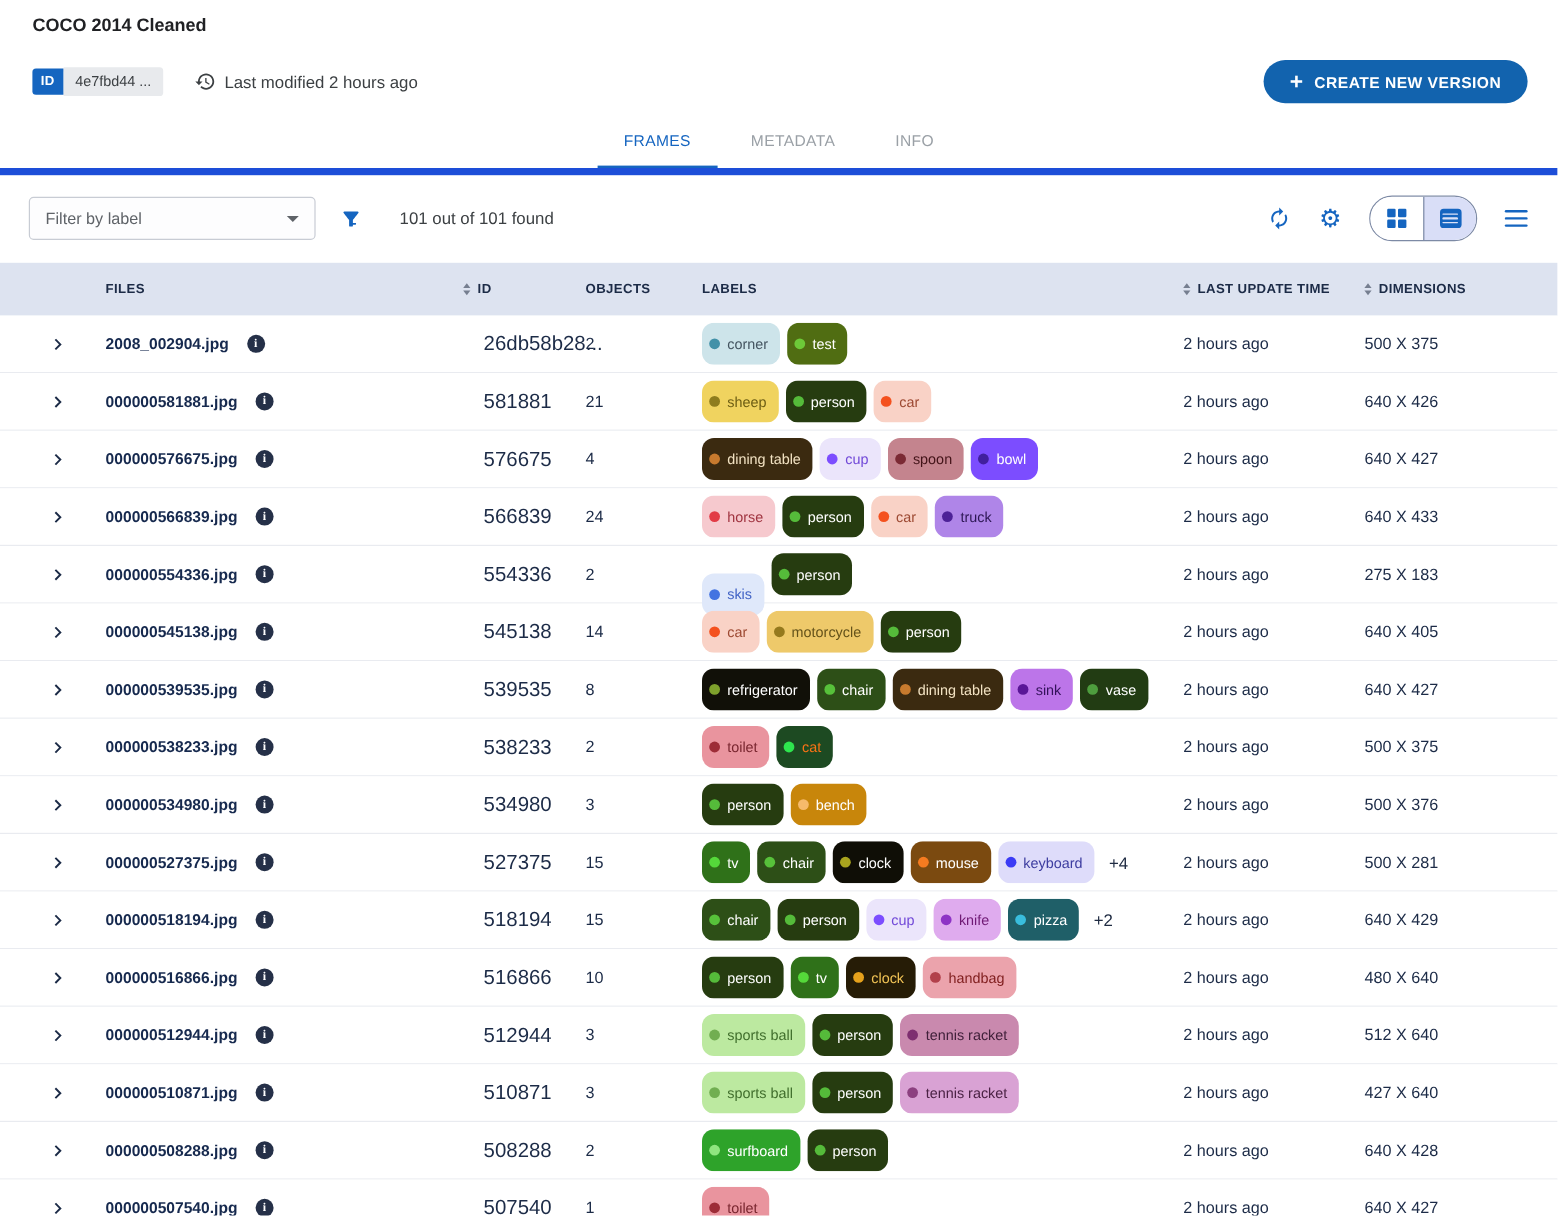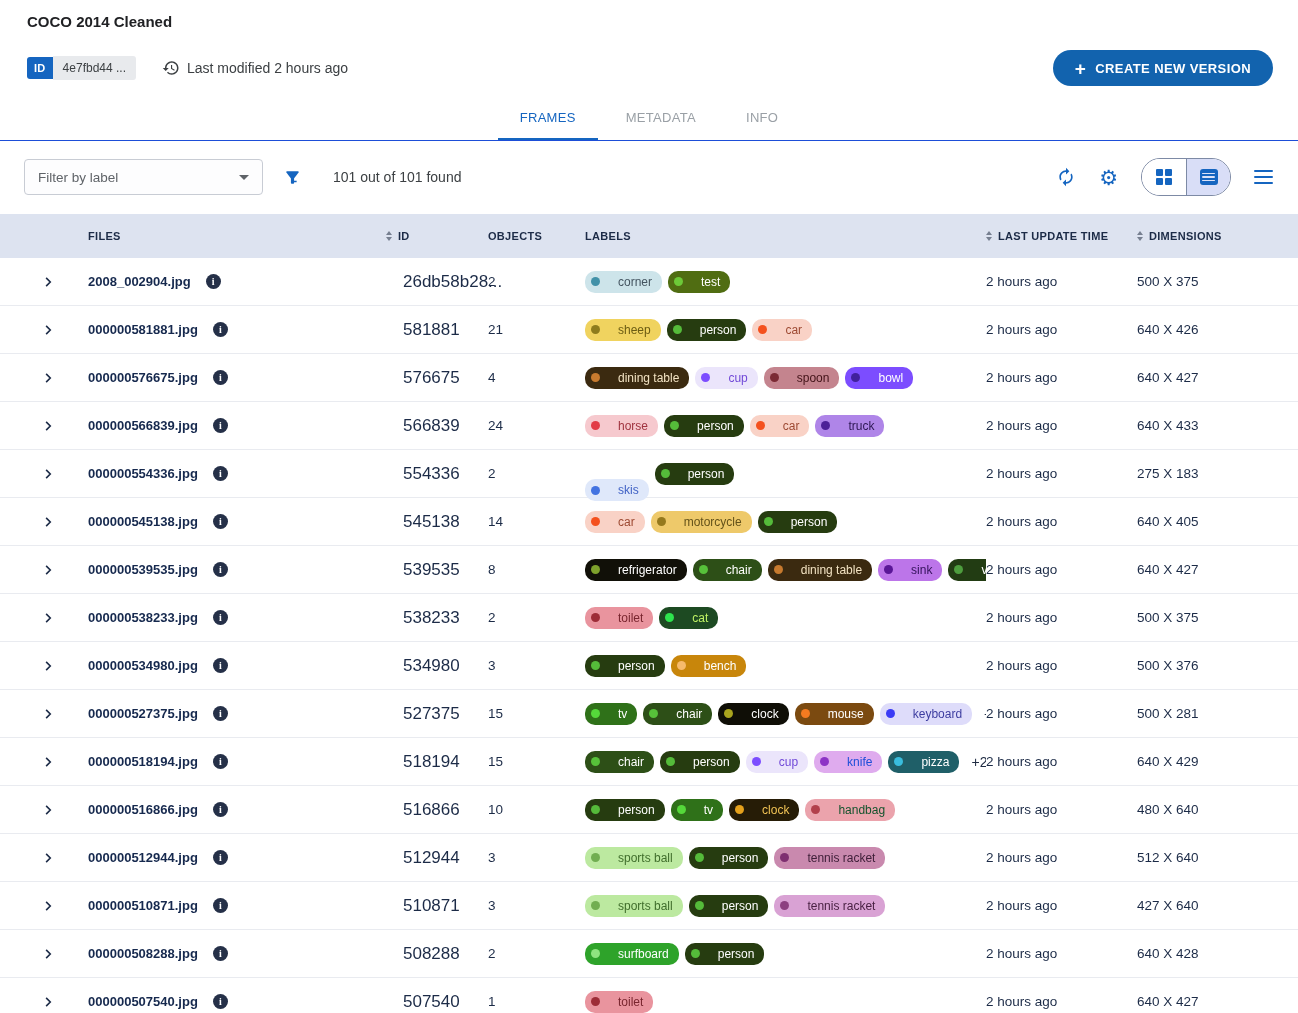--- a/index.html
+++ b/index.html
@@ -15,21 +15,21 @@
     border-radius:0 3px 3px 0; }
   .last-modified { display:flex; align-items:center; gap:7px; margin-left:26px;
     font-size:14px; color:#3c4043; }
   .create-btn { margin-left:auto; display:flex; align-items:center; gap:9px;
     background:#1263ae; color:#fff; border:none; height:36px; padding:0 22px;
     border-radius:18px; font-size:13px; font-weight:700; letter-spacing:.4px;
     font-family:inherit; cursor:pointer; }
   .create-btn .plus { font-size:19px; font-weight:700; line-height:1; }
 
   
-  .tabs { display:flex; justify-content:center; margin-top:9px; border-bottom:1px solid #1d4ed8;text-align:right; }
+  .tabs { display:flex; justify-content:center; margin-top:9px; border-bottom:6px solid #1d4ed8;text-align:right; }
   .tab { padding:15px 22px 13px; font-size:13px; font-weight:500; letter-spacing:.3px;
     color:#9aa0a6; border-bottom:2px solid transparent; margin:0 3px; cursor:pointer; }
   .tab.active { color:#1565c0; border-bottom-color:#1565c0; }
 
   
   .toolbar { display:flex; align-items:center; padding:17px 25px 0 24px; }
   .filter-select { width:239px; height:36px; border:1px solid #c8ccd4; border-radius:4px;
     display:flex; align-items:center; justify-content:space-between; padding:0 13px;
     font-size:13.5px; color:#5f6368; background:#fdfdfe; cursor:pointer; }
   .caret-down { width:0; height:0; border-left:5px solid transparent;
@@ -66,21 +66,21 @@
   .row { height:48px; border-bottom:1px solid #e9ebf0; background:#fff; }
   .cell-chevron { display:flex; justify-content:center; }
   .cell-file { display:flex; align-items:center; gap:15px; padding-left:12px;
     font-size:13px; font-weight:700; color:#16294e; }
   .info-icon { width:15px; height:15px; border-radius:50%; background:#253048; color:#fff;
     font-size:10px; font-weight:700; display:flex; align-items:center; justify-content:center;
     font-family:"Liberation Serif", serif; cursor:pointer; flex:0 0 auto; }
   .cell-id { padding-left:17px; font-size:17px; }
   .cell-objects, .cell-time, .cell-dims { font-size:13.5px; }
   .cell-labels { display:flex; align-items:center; gap:6px; overflow:hidden; }
-  .chip { display:inline-flex; align-items:center; gap:18px; height:22px; padding:0 10px 0 6px;
+  .chip { display:inline-flex; align-items:center; gap:6px; height:35px; padding:0 10px 0 6px;
     border-radius:10px; font-size:12px; white-space:nowrap; cursor:pointer; }
   .chip-dot { width:9px; height:9px; border-radius:50%; flex:0 0 auto; }
   .chip-more { margin-left:6px; font-size:14px; color:#202c43; cursor:pointer; }
 </style>
 </head>
 <body>
 
 <div class="page-title">COCO 2014 Cleaned</div>
 
 <div class="meta-row">
@@ -426,21 +426,21 @@
       <span>000000538233.jpg</span>
       <span class="info-icon">i</span>
     </div>
     <div class="cell-id">538233</div>
     <div class="cell-objects">2</div>
     <div class="cell-labels">
           <span class="chip" style="background: rgb(233, 148, 158); color: rgb(121, 38, 47);">
             <span class="chip-dot" style="background: rgb(157, 44, 55);"></span>
             <span>toilet</span>
           </span>
-          <span class="chip" style="background: rgb(29, 74, 34); color: #bef264;">
+          <span class="chip" style="background: rgb(29, 74, 34); color: #f97316;">
             <span class="chip-dot" style="background: rgb(46, 229, 78);"></span>
             <span>cat</span>
           </span>
         </div>
     <div class="cell-time">2 hours ago</div>
     <div class="cell-dims">500 X 375</div>
   </div>
 
   <div class="row grid-cols">
     <div class="cell-chevron">
@@ -531,21 +531,21 @@
             <span>chair</span>
           </span>
           <span class="chip" style="background: rgb(38, 60, 16); color: rgb(255, 255, 255);">
             <span class="chip-dot" style="background: rgb(85, 187, 58);"></span>
             <span>person</span>
           </span>
           <span class="chip" style="background: rgb(235, 229, 251); color: rgb(113, 73, 216);">
             <span class="chip-dot" style="background: rgb(124, 77, 255);"></span>
             <span>cup</span>
           </span>
-          <span class="chip" style="background: rgb(223, 171, 238); color: #1d4ed8; justify-content: center;">
+          <span class="chip" style="background: rgb(223, 171, 238); color: #701a75; justify-content: center;">
             <span class="chip-dot" style="background: rgb(141, 51, 197);"></span>
             <span>knife</span>
           </span>
           <span class="chip" style="background: rgb(31, 95, 104); color: rgb(255, 255, 255);">
             <span class="chip-dot" style="background: rgb(57, 189, 221);"></span>
             <span>pizza</span>
           </span>
           <span class="chip-more">+2</span>
         </div>
     <div class="cell-time">2 hours ago</div>
@@ -572,21 +572,21 @@
             <span>person</span>
           </span>
           <span class="chip" style="background: rgb(47, 113, 25); color: rgb(255, 255, 255);">
             <span class="chip-dot" style="background: rgb(85, 217, 58);"></span>
             <span>tv</span>
           </span>
           <span class="chip" style="background: rgb(38, 28, 6); color: rgb(241, 195, 85);">
             <span class="chip-dot" style="background: rgb(229, 161, 28);"></span>
             <span>clock</span>
           </span>
-          <span class="chip" style="background: rgb(235, 163, 172); color: #14532d;">
+          <span class="chip" style="background: rgb(235, 163, 172); color: #7f1d1d;">
             <span class="chip-dot" style="background: rgb(178, 64, 75);"></span>
             <span>handbag</span>
           </span>
         </div>
     <div class="cell-time">2 hours ago</div>
     <div class="cell-dims">480 X 640</div>
   </div>
 
   <div class="row grid-cols">
     <div class="cell-chevron">

